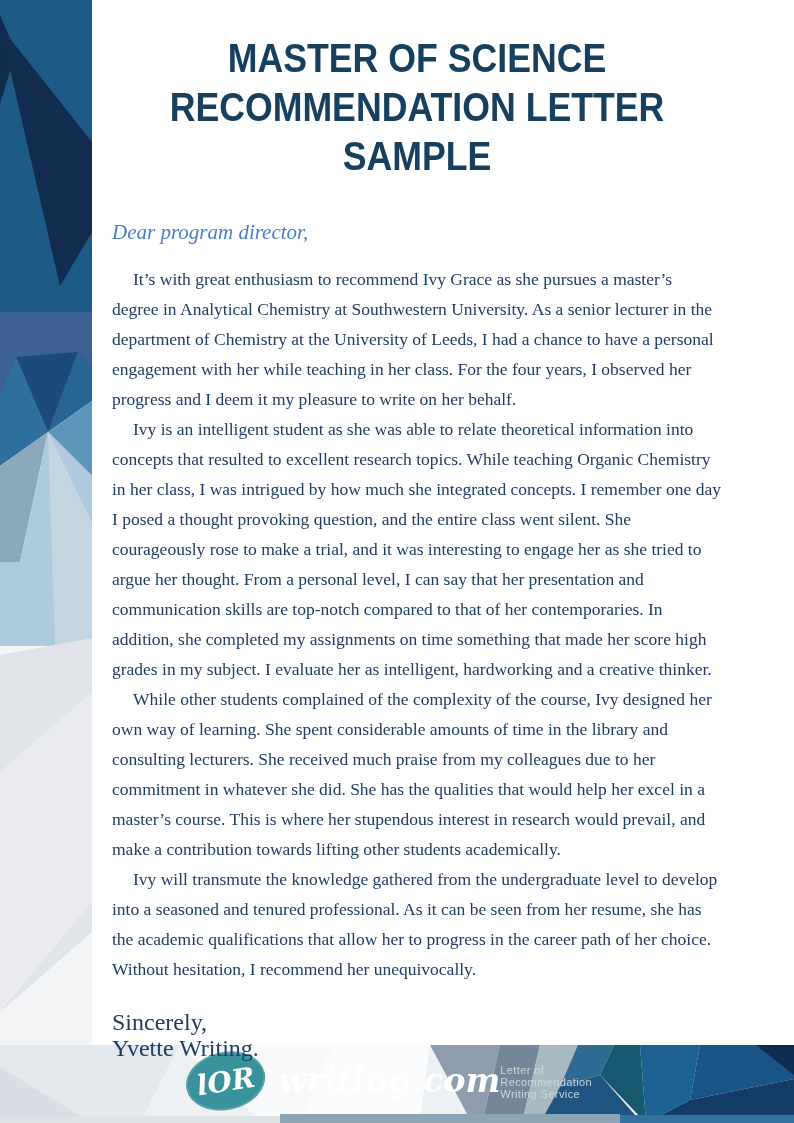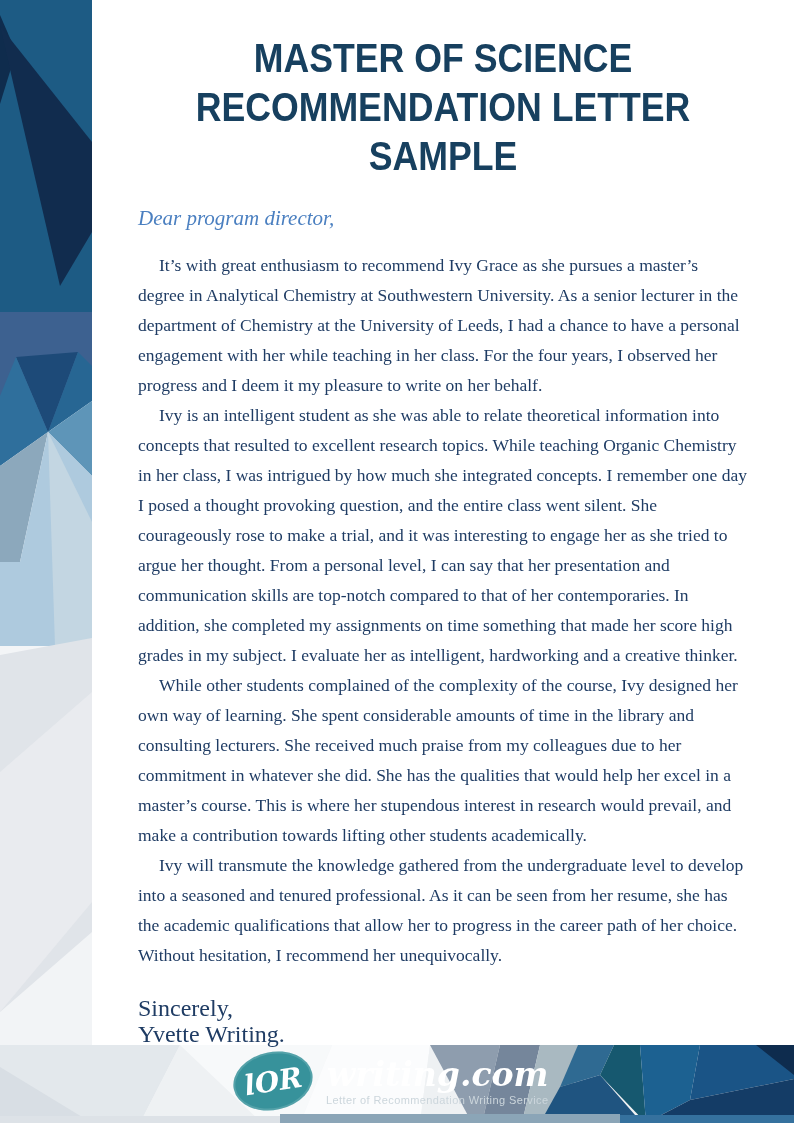--- a/index.html
+++ b/index.html
@@ -23,39 +23,39 @@
     position: absolute;
     left: 0; bottom: 0;
     width: 794px; height: 78px;
     z-index: 1;
   }
   .footer-mosaic { position: absolute; left: 0; top: 0; width: 794px; height: 78px; }
 
   
   .content {
     position: absolute;
-    left: 138px;
+    left: 112px;
     width: 610px;
     top: 0;
     z-index: 2;
   }
   .title {
     margin-top: 34px;
     text-align: center;
     font-family: "Liberation Sans", sans-serif;
     font-weight: 700;
     font-size: 41px;
     line-height: 49px;
     letter-spacing: 0px;
     color: var(--title-color, #17405f);
     transform: scaleX(0.87);
     transform-origin: 50% 0;
   }
   .salutation {
-    margin-top: 25px;
+    margin-top: 39px;
     font-family: "Liberation Serif", serif;
     font-style: italic;
     font-size: 21px;
     color: var(--salutation-color, #4a7fc0);
   }
   .letter-body { margin-top: 19px; }
   .letter-body p {
     font-size: 17.5px;
     line-height: 30px;
     color: var(--body-color, #1f3c64);
@@ -92,21 +92,21 @@
     flex: 0 0 auto;
   }
   .lor-badge span {
     font-family: "DejaVu Serif", serif;
     font-style: italic;
     font-weight: 700;
     font-size: 28px;
     color: #ffffff;
     transform: rotate(3deg);
   }
-  .brand-text-col { display: flex; flex-direction: column; text-align: right; }
+  .brand-text-col { display: flex; flex-direction: row; }
   .brand-name {
     font-family: "DejaVu Serif", serif;
     font-style: italic;
     font-weight: 700;
     font-size: 33px;
     line-height: 36px;
     color: #ffffff;
   }
   .brand-tagline {
     font-family: "Liberation Sans", sans-serif;

